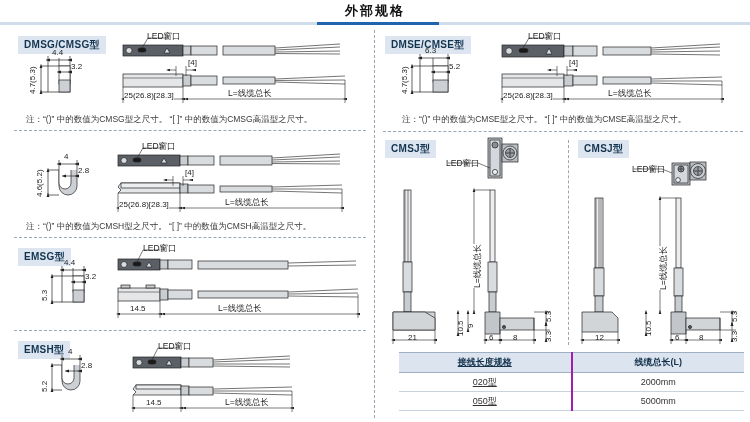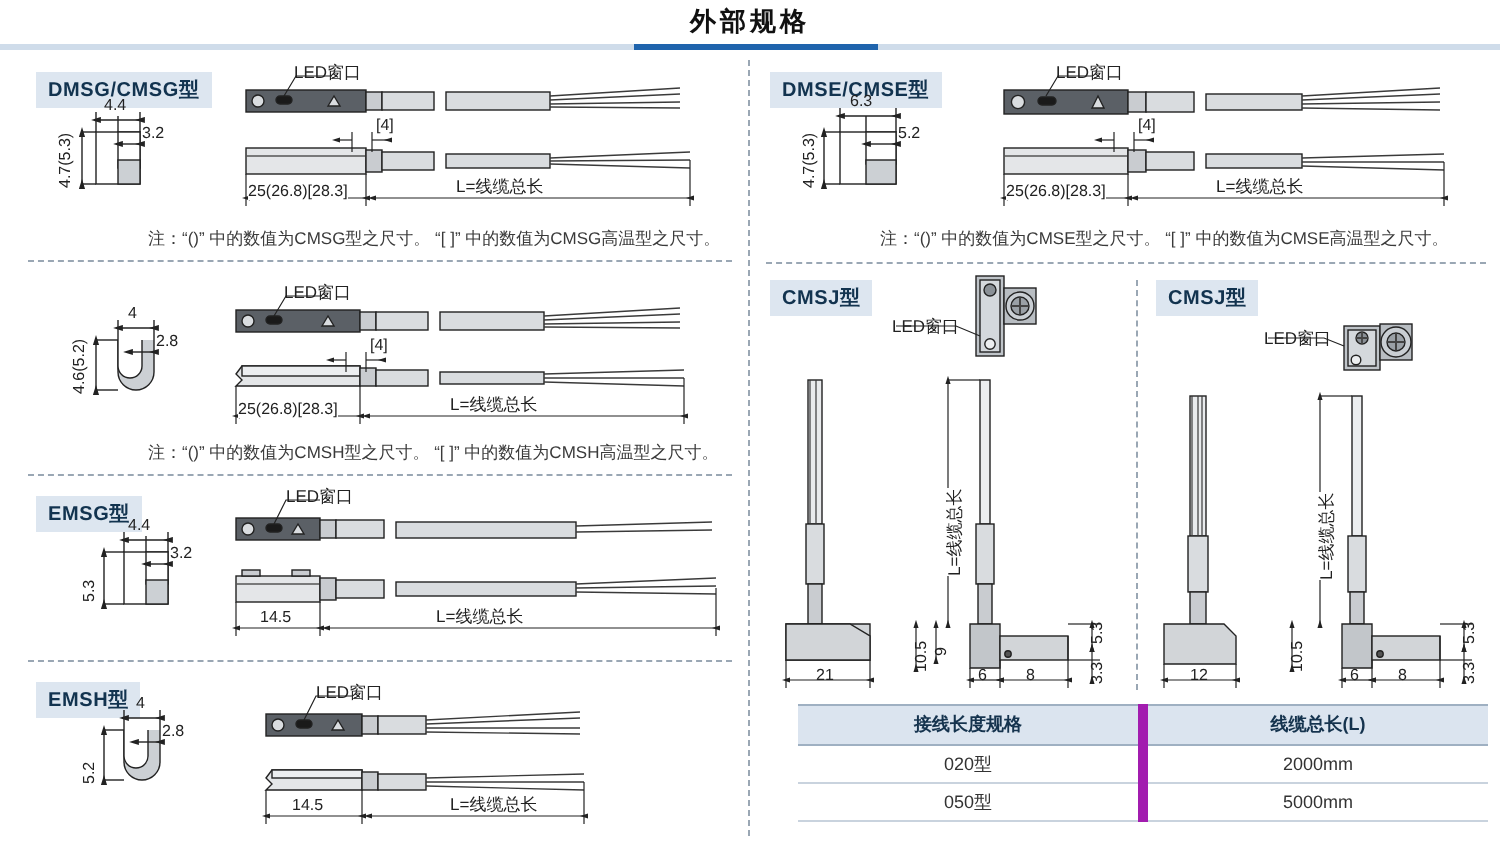--- a/index.html
+++ b/index.html
@@ -47,21 +47,21 @@
     background:#dde6f0;
     color:#12334f;
     font-size:10px;font-weight:bold;
     padding:2px 6px 2px 6px;
     letter-spacing:.3px;
     white-space:nowrap;
   }
 
   
   .note{
-    position:absolute;font-size:8.5px;color:#3a3a3a;white-space:nowrap;margin-left:48px;
+    position:absolute;font-size:8.5px;color:#3a3a3a;white-space:nowrap;
   }
 
   
   .dim{
     position:absolute;font-size:8px;color:#222;white-space:nowrap;
     font-family:"Liberation Sans",sans-serif;
   }
   .dim-v{
     transform-origin:0 0;
     transform:rotate(-90deg);
@@ -80,21 +80,21 @@
   }
   .spec-table th{
     background:#dbe4ef;color:#15334e;font-weight:bold;
     padding:3px 0;text-align:center;
     border-top:1px solid #9fb0c2;border-bottom:1px solid #9fb0c2;
   }
   .spec-table td{
     padding:2.5px 0;text-align:center;color:#333;
     border-bottom:1px solid #c9d3de;
   }
-  .spec-table th.c1,.spec-table td.c1{width:50%;border-right:5px solid #a21caf;}
+  .spec-table th.c1,.spec-table td.c1{width:50%;border-right:2px solid #a21caf;text-decoration:underline;}
 </style>
 </head>
 <body>
 
 <div class="page">
 
   <div class="header">
     <div class="header-title">外部规格</div>
     <div class="header-rule"></div>
     <div class="header-rule-accent"></div>
@@ -469,21 +469,21 @@
     </defs>
   </svg>
 
   <div class="dim" style="left:425px;top:46px;">6.3</div>
   <div class="dim" style="left:449px;top:62px;">5.2</div>
   <div class="dim dim-v" style="left:400px;top:94px;">4.7(5.3)</div>
   <div class="dim" style="left:503px;top:91px;background:#fff;">25(26.8)[28.3]</div>
   <div class="dim" style="left:569px;top:58px;">[4]</div>
   <div class="lbl" style="left:608px;top:88px;">L=线缆总长</div>
   <div class="lbl" style="left:528px;top:31px;">LED窗口</div>
-  <div class="note" style="left:392px;top:114px;text-align:right;">注：“()” 中的数值为CMSE型之尺寸。 “[ ]” 中的数值为CMSE高温型之尺寸。</div>
+  <div class="note" style="left:402px;top:114px;text-align:right;">注：“()” 中的数值为CMSE型之尺寸。 “[ ]” 中的数值为CMSE高温型之尺寸。</div>
 
   <div class="type-label" style="left:385px;top:140px;">CMSJ型</div>
 
   <svg width="750" height="422">
 
     <g stroke="#222" stroke-width="0.7">
       <rect x="488" y="138" width="14" height="40" fill="#bfc4c9"></rect>
       <rect x="490" y="140" width="10" height="36" fill="#d4d8dc"></rect>
       <circle cx="495" cy="145" r="3" fill="#8a9096"></circle>
       <circle cx="495" cy="172" r="2.6" fill="#eceef0"></circle>

